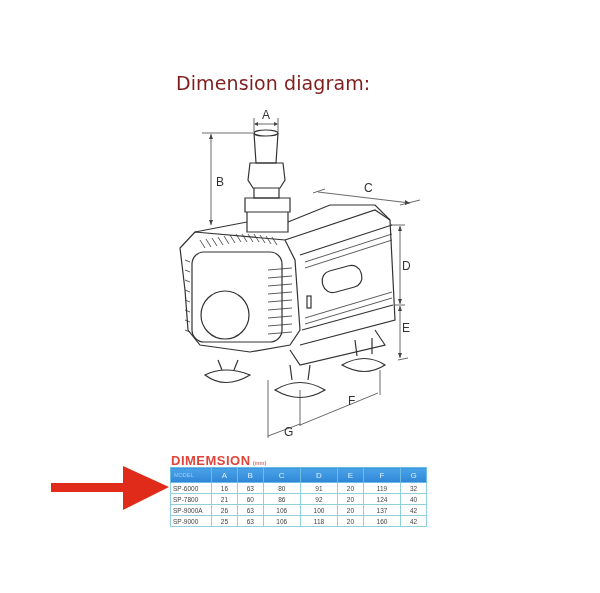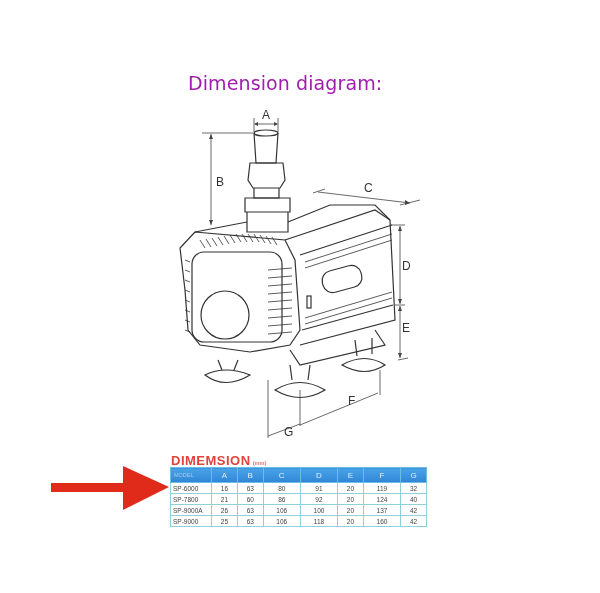--- a/index.html
+++ b/index.html
@@ -1,17 +1,17 @@
 <!DOCTYPE html>
 <html><head>
 <meta charset="utf-8">
 <style>
   html, body { margin:0; padding:0; background:#ffffff; }
   body { width:600px; height:593px; position:relative; overflow:hidden; font-family:"Liberation Sans", sans-serif; }
-  .title { position:absolute; left:188px; top:72px; font-size:19px; color:#a21caf; font-family:"DejaVu Sans", sans-serif; letter-spacing:0.1px; }
+  .title { position:absolute; left:176px; top:72px; font-size:19px; color:#7f1d1d; font-family:"DejaVu Sans", sans-serif; letter-spacing:0.1px; }
   svg.diagram { position:absolute; left:0; top:0; }
   .dim-title { position:absolute; left:171px; top:453px; color:#e0443a; font-size:13px; font-weight:bold; letter-spacing:0.5px; }
   .dim-title .unit { font-size:6px; font-weight:normal; color:#c04040; letter-spacing:0; margin-left:2px; }
   table.dims { position:absolute; left:170px; top:467px; width:257px; border-collapse:collapse; font-size:6.5px; color:#444; }
   table.dims th { background:linear-gradient(180deg,#4aa3e8 0%,#2f86d6 100%); color:#dff0ff; font-weight:normal; height:14px; font-size:8px; text-align:center; padding:0; border:1px solid #6cbce4;}
   table.dims th:first-child { font-size:5.5px; color:#9fcaf0; text-align:left; padding-left:3px; }
   table.dims td { border:1px solid #8fd0dc; height:10px; text-align:center; padding:0; background:#fff; }
   table.dims td:first-child { text-align:left; padding-left:2px; width:38px; }
   .arrow { position:absolute; left:51px; top:466px; }
 </style>

